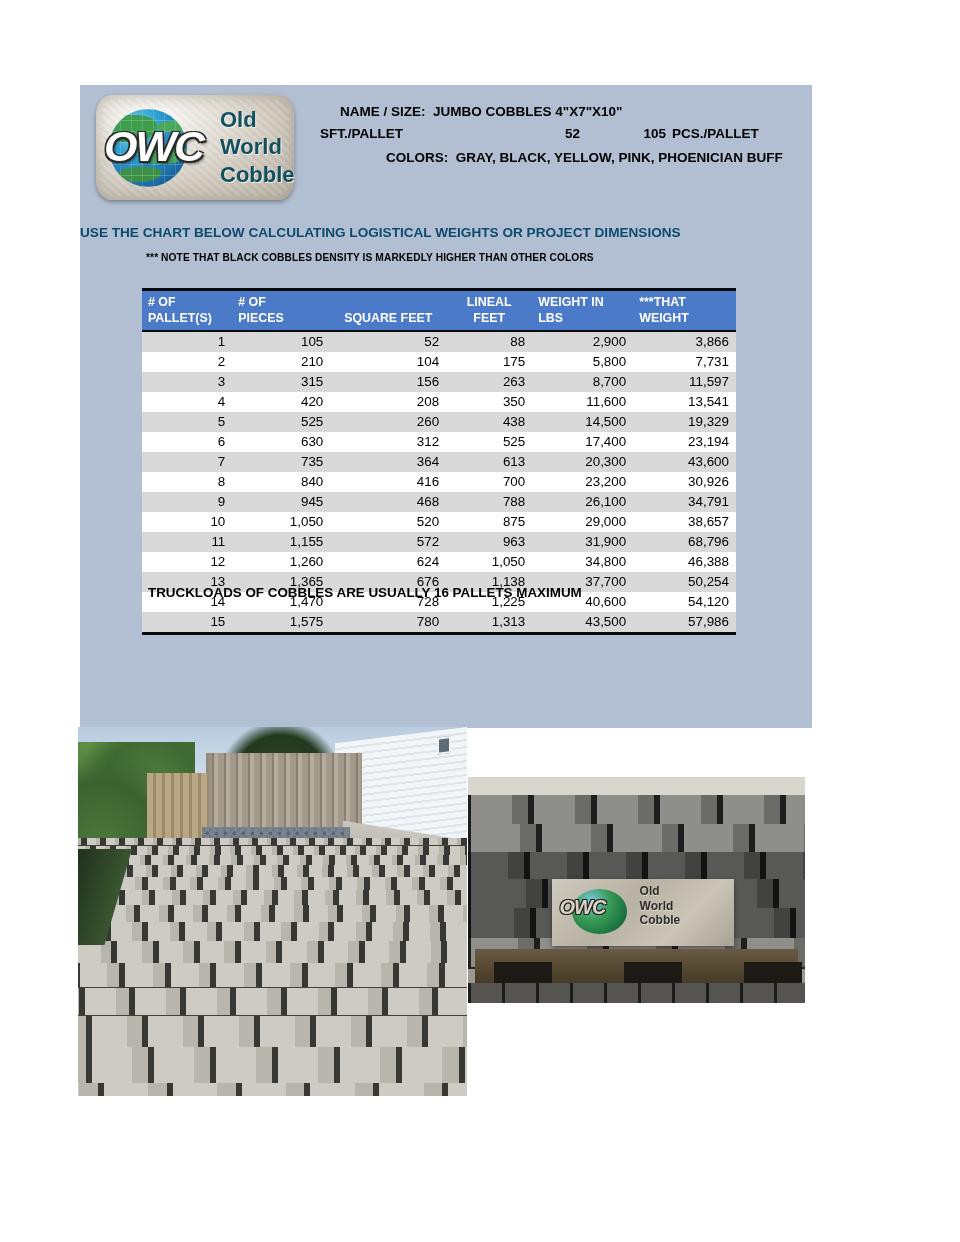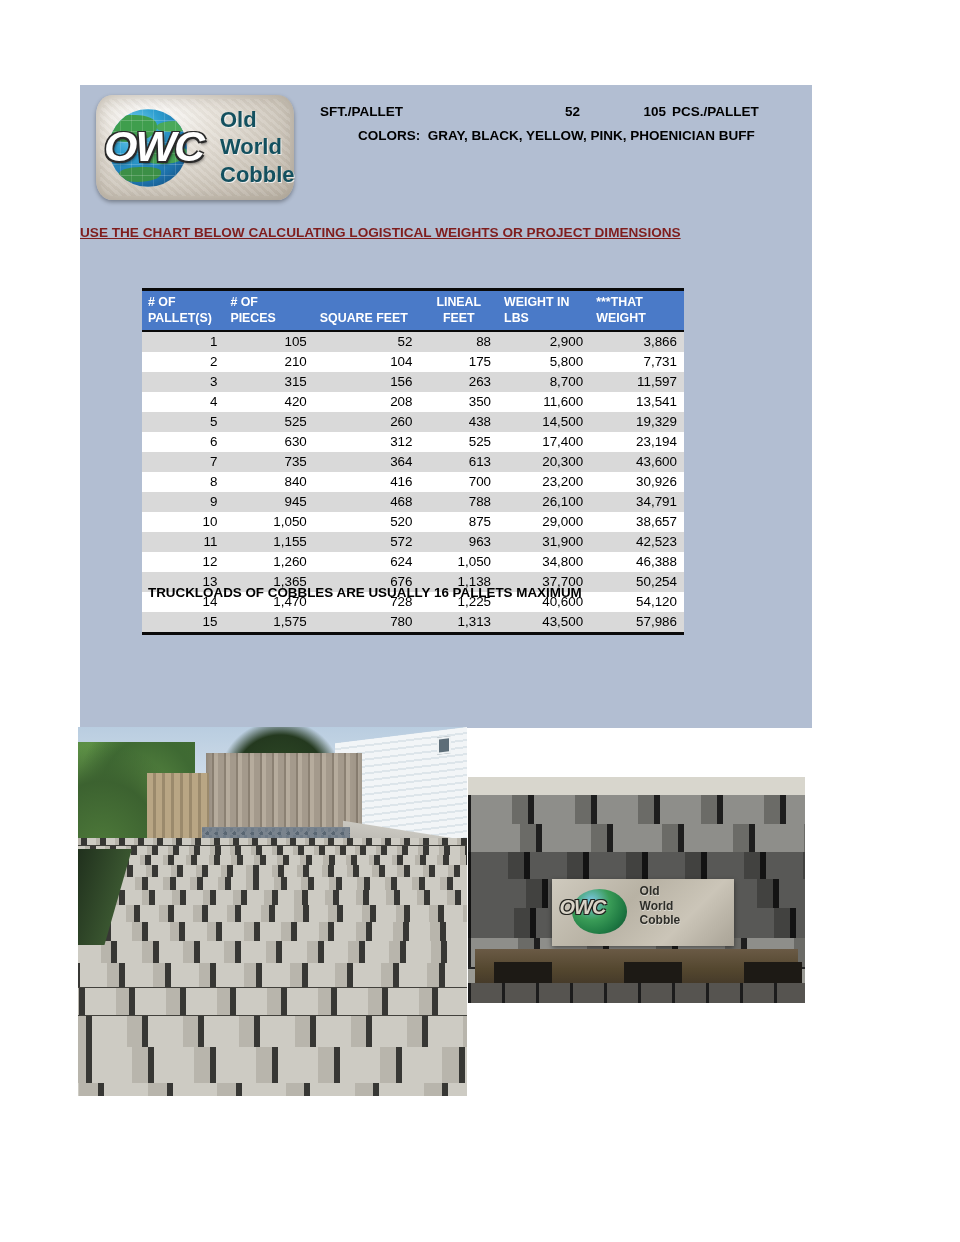--- a/index.html
+++ b/index.html
@@ -114,69 +114,68 @@
     font-size: 13.5px;
     line-height: 22px;
   }
   .spec-row { display: block; white-space: pre; }
   .spec-line1 { padding-left: 46px; }
   .spec-line2, .spec-line3 { display: flex; }
   .sp-lbl  { width: 140px; padding-left: 26px; }
   .sp-mid  { width: 120px; text-align: right; }
   .sp-val  { width: 86px; text-align: right; padding-right: 6px;}
   .sp-unit { }
-  .spec-line4 { padding-left: 64px; padding-top: 2px;}
+  .spec-line4 { padding-left: 92px; padding-top: 2px;}
 
   
   #use-line {
     position: absolute;
     left: 0px;
     top: 140px;
     font-size: 13.6px;
     font-weight: 700;
-    color: #7f1d1d;
-    text-decoration: underline;
+    color: #0c4a6e;
   }
   #note-line {
     position: absolute;
     left: 66px;
     top: 167px;
     font-size: 10.2px;
     font-weight: 600;
     color: #000;
     letter-spacing: .1px;
   }
 
   
   #table-wrap {
     position: absolute;
     left: 62px;
     top: 203px;
-    width: 542px;
+    width: 594px;
   }
   table.calc {
     border-collapse: collapse;
     width: 100%;
     table-layout: fixed;
     border-top: 3px solid #0a0a0a;
     border-bottom: 3px solid #0a0a0a;
   }
   table.calc thead th {
     background: #4a7ac8;
     color: #ffffff;
     font-size: 12.4px;
     font-weight: 700;
     padding: 3px 6px 4px 6px;
     vertical-align: bottom;
     border-bottom: 2px solid #0a0a0a;
     line-height: 16px;
   }
   th.h-pallets { text-align: left; }
   th.h-pieces  { text-align: left; }
-  th.h-sqft    { text-align: left; }
+  th.h-sqft    { text-align: center; }
   th.h-lineal  { }
   th.h-weight  { text-align: left; }
   th.h-black   { text-align: left; }
 
   th .hl1 { display:block; }
   th .hl2 { display:block; }
 
   table.calc td {
     font-size: 13.4px;
     color: #000;
@@ -365,33 +364,35 @@
     <div class="logo-globe"></div>
     <div class="logo-owc">OWC</div>
     <div class="logo-words">
       <div>Old</div>
       <div>World</div>
       <div>Cobble</div>
     </div>
   </div>
 
   <div id="spec">
+    <div class="spec-row spec-line1">NAME / SIZE:  JUMBO COBBLES 4"X7"X10"</div>
 
     <div class="spec-row spec-line2">
       <span class="sp-lbl">SFT./PALLET</span>
       <span class="sp-mid">52</span>
       <span class="sp-val">105</span>
       <span class="sp-unit">PCS./PALLET</span>
     </div>
 
 
     <div class="spec-row spec-line4">COLORS:  GRAY, BLACK, YELLOW, PINK, PHOENICIAN BUFF</div>
   </div>
 
   <div id="use-line">USE THE CHART BELOW CALCULATING LOGISTICAL WEIGHTS OR PROJECT DIMENSIONS</div>
+  <div id="note-line">*** NOTE THAT BLACK COBBLES DENSITY IS MARKEDLY HIGHER THAN OTHER COLORS</div>
 
   <div id="table-wrap">
     <table class="calc">
       <colgroup>
         <col class="col-a">
           <col class="col-b">
           <col class="col-c">
         <col class="col-d">
           <col class="col-e">
           <col class="col-f">
@@ -504,21 +505,21 @@
             <td>875</td>
             <td>29,000</td>
             <td>38,657</td>
           </tr>
           <tr>
             <td>11</td>
             <td>1,155</td>
             <td>572</td>
             <td>963</td>
             <td>31,900</td>
-            <td>42,523</td>
+            <td>68,796</td>
           </tr>
           <tr>
             <td>12</td>
             <td>1,260</td>
             <td>624</td>
             <td>1,050</td>
             <td>34,800</td>
             <td>46,388</td>
           </tr>
           <tr>

